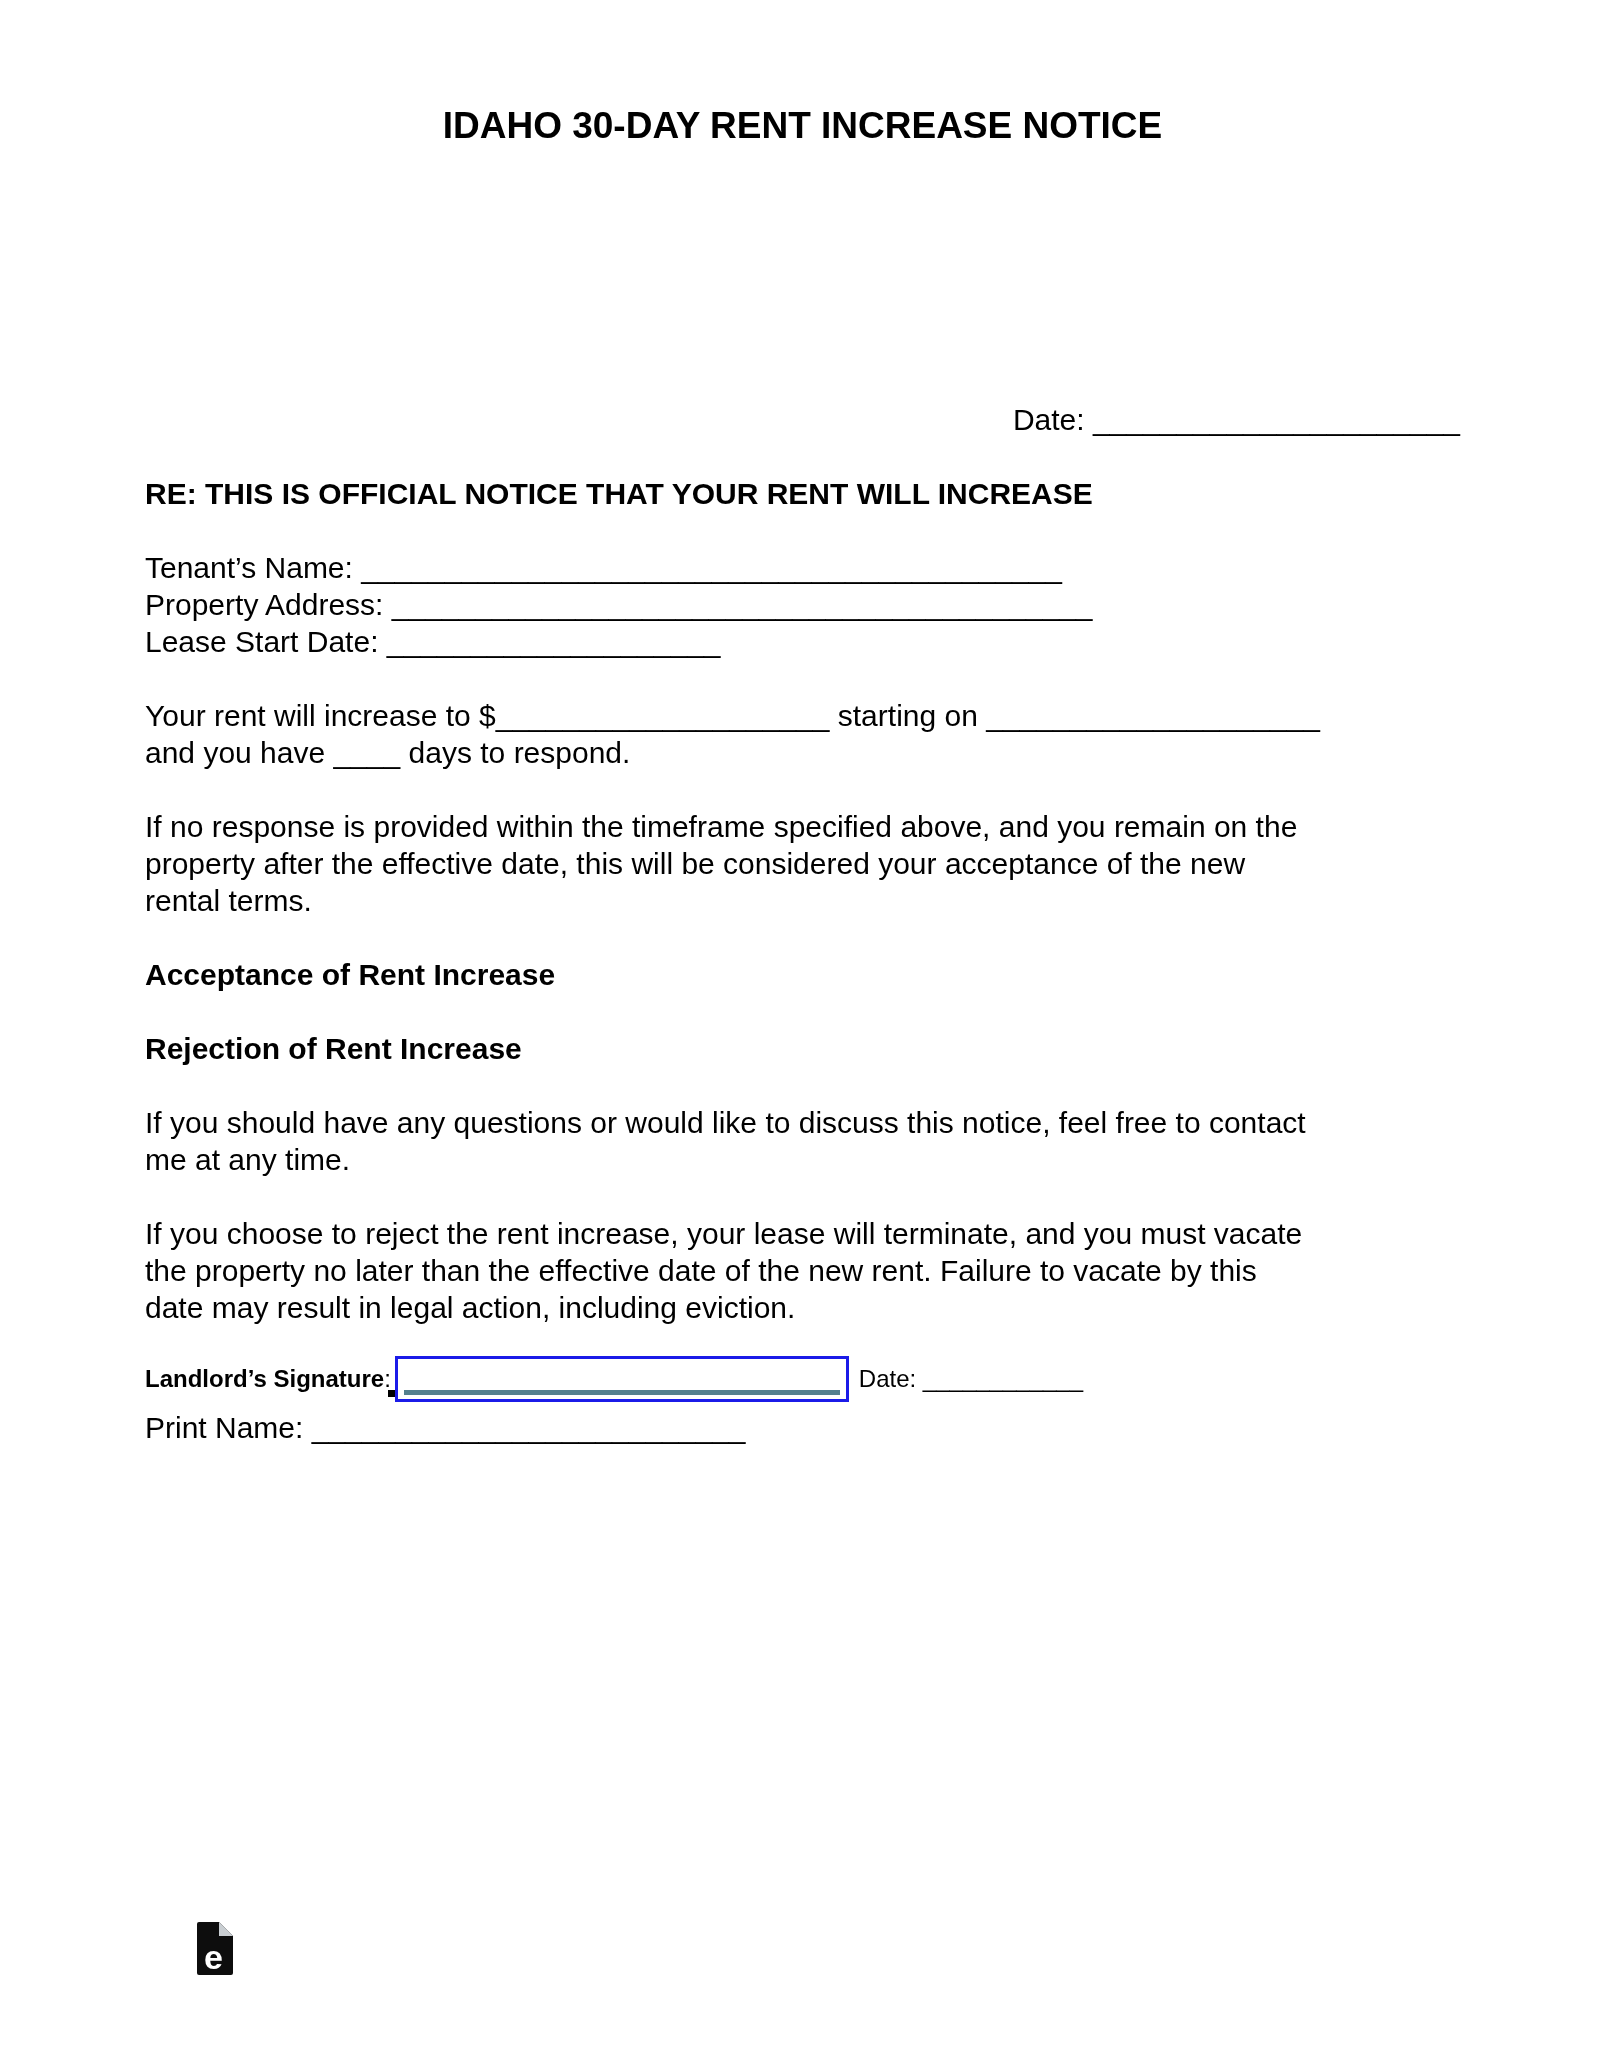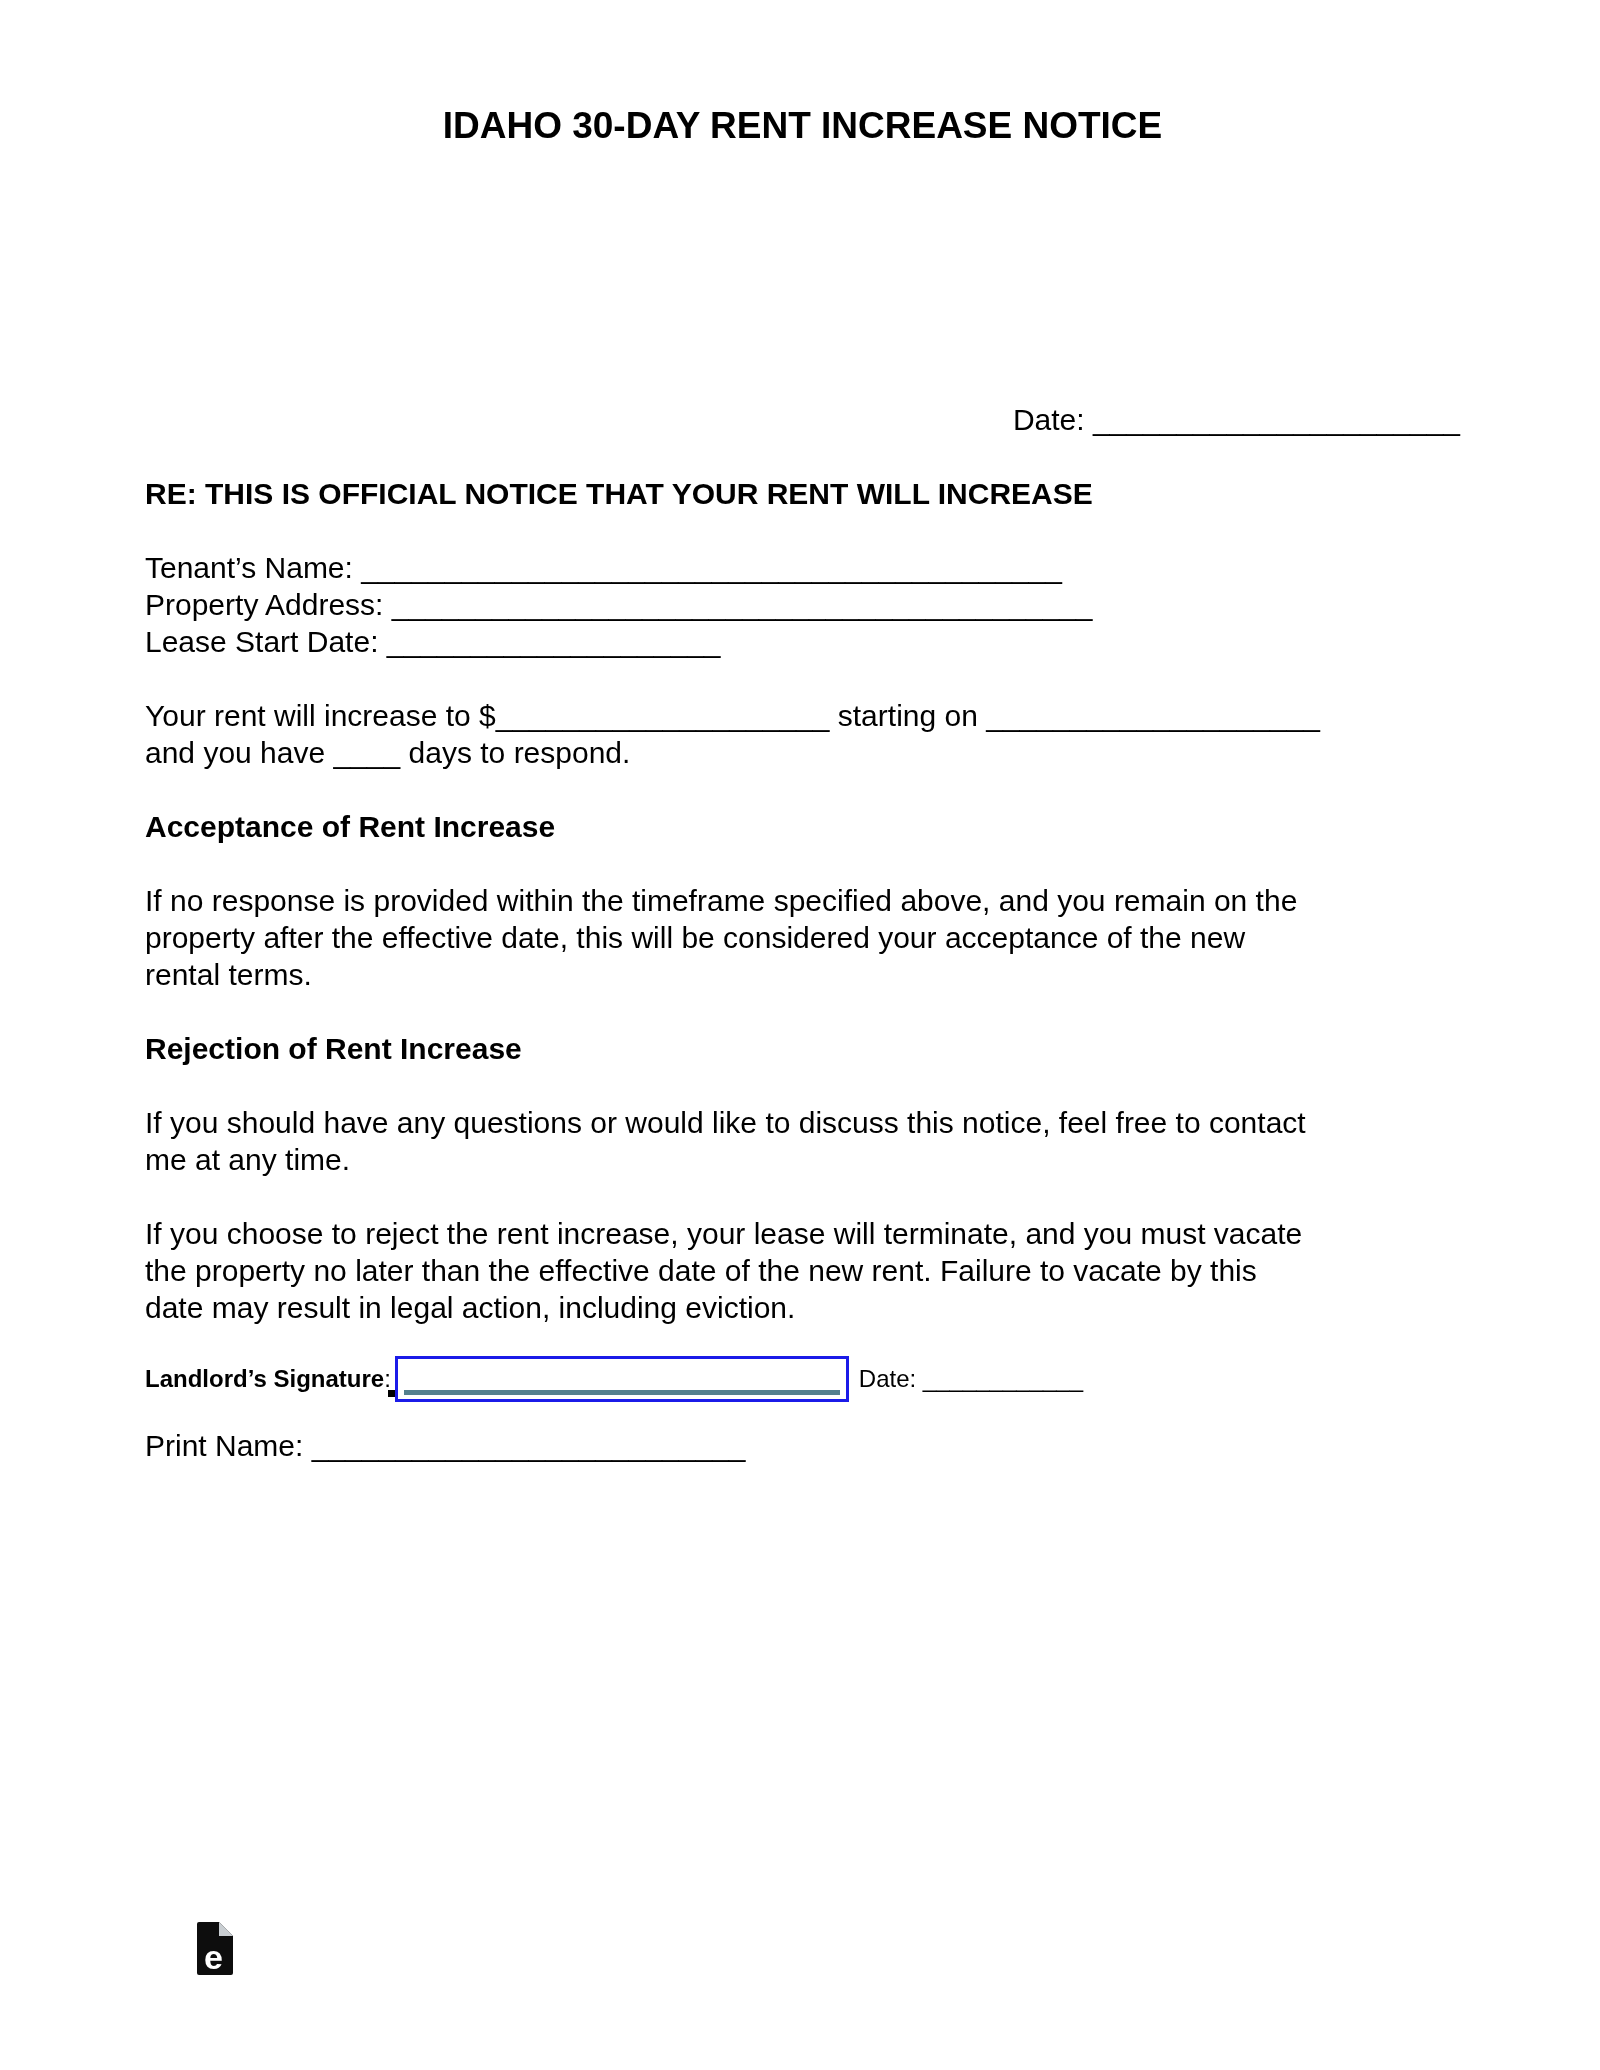--- a/index.html
+++ b/index.html
@@ -62,21 +62,21 @@
   }
   .sig-box::before {
     content: "";
     position: absolute;
     left: -10px;
     bottom: 2px;
     width: 7px;
     height: 7px;
     background: #000000;
   }
-  .print-row { margin-top: 24px; }
+  .print-row { margin-top: 6px; }
   .date-label-after-box { margin-left: 10px; }
 
   
   .logo {
     position: absolute;
     left: 197px;
     top: 1922px;
     width: 36px;
     height: 53px;
   }
@@ -127,24 +127,24 @@
       <div class="line"><span>Property Address: </span><span>__________________________________________</span></div>
       <div class="line"><span>Lease Start Date: </span><span>____________________</span></div>
     </div>
 
 
     <div class="gap">
       <div class="line"><span>Your rent will increase to $</span><span>____________________</span><span> starting on </span><span>____________________</span></div>
       <div class="line"><span>and you have </span><span>____</span><span> days to respond.</span></div>
     </div>
 
-    <div class="line gap bold">Acceptance of Rent Increase</div>
     <div class="line gap">If no response is provided within the timeframe specified above, and you remain on the
 property after the effective date, this will be considered your acceptance of the new
 rental terms.</div>
+    <div class="line gap bold">Acceptance of Rent Increase</div>
 
     <div class="line gap bold">Rejection of Rent Increase</div>
     <div class="line gap">If you should have any questions or would like to discuss this notice, feel free to contact
 me at any time.</div>
 
     <div class="line gap">If you choose to reject the rent increase, your lease will terminate, and you must vacate
 the property no later than the effective date of the new rent. Failure to vacate by this
 date may result in legal action, including eviction.</div>
 
     <div class="sig-row">

